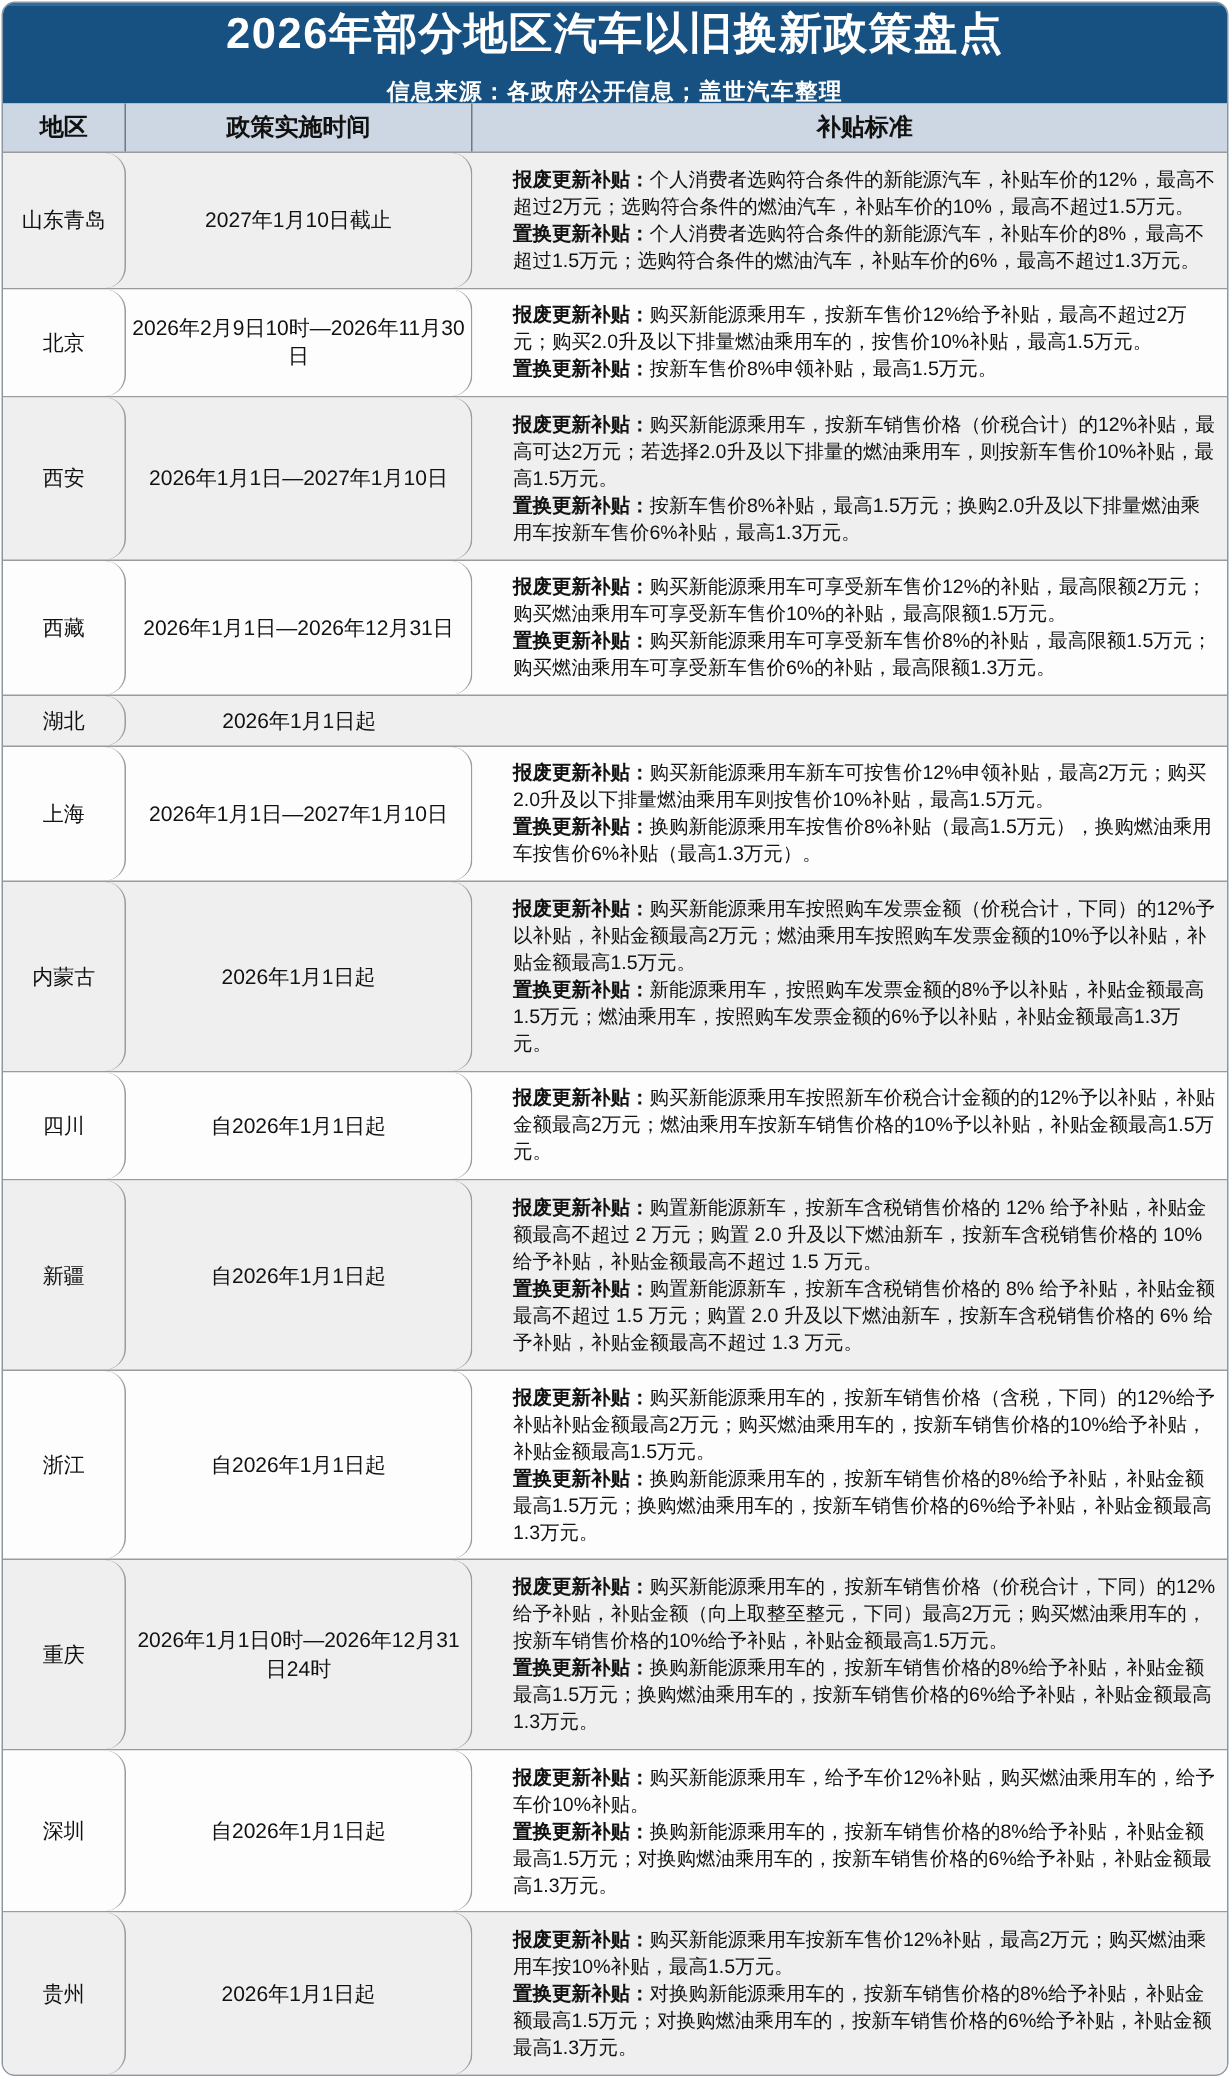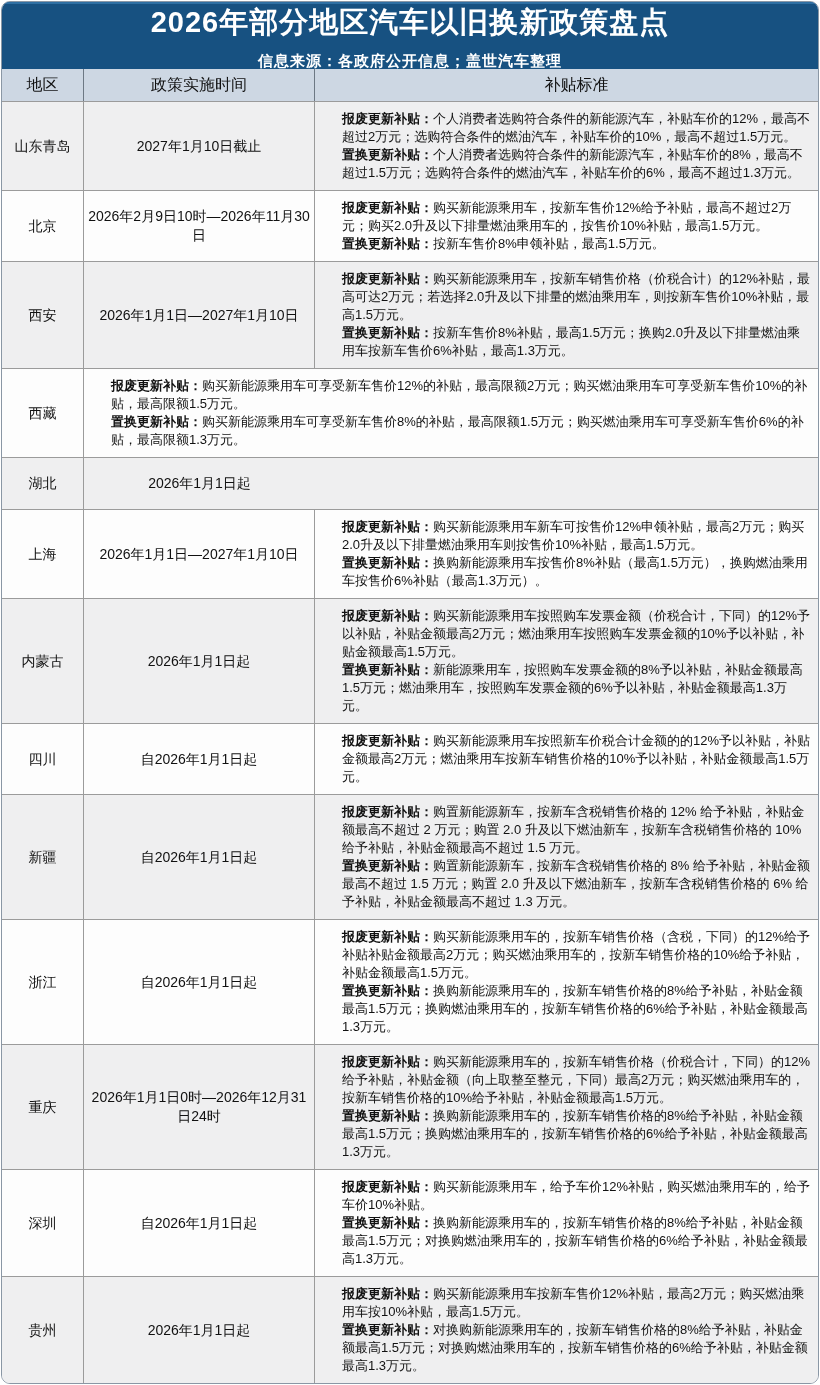--- a/index.html
+++ b/index.html
@@ -30,42 +30,42 @@
     border-top:2px solid #2e6fa3;
     display:flex;flex-direction:column;align-items:center;justify-content:center;
     gap:9px;color:var(--titlebar-text);
   }
   .titlebar h1{font-size:29px;font-weight:bold;letter-spacing:1px;}
   .titlebar .src{font-size:15px;font-weight:bold;letter-spacing:1px;}
   .thead{
     flex:0 0 auto;height:33px;display:flex;
     background:var(--header-bg);
     border-bottom:1px solid var(--grid);
-    font-weight:normal;font-size:16px;
+    font-weight:bold;font-size:16px;
   }
   .thead .hcell{
     display:flex;align-items:center;justify-content:center;
     border-right:1px solid #6d7884;
   }
   .thead .hcell:last-child{border-right:none;}
   .col-region{width:82px;flex:0 0 auto;}
   .col-period{width:231px;flex:0 0 auto;}
   .col-subsidy{flex:1 1 auto;min-width:0;margin-left:20px;}
   .tbody{flex:1 1 auto;display:flex;flex-direction:column;overflow:hidden;}
   .row{
     flex:1 1 auto;display:flex;background:var(--row-bg);
     border-bottom:1px solid var(--grid);
   }
   .row:last-child{border-bottom:none;}
   .row.alt{background:var(--row-alt-bg);}
   .cell{border-right:1px solid var(--grid);}
   .cell:last-child{border-right:none;}
   .cell.center{
     display:flex;align-items:center;justify-content:center;
-    text-align:center;font-size:14px;line-height:1.35;padding:12px 3px;
+    text-align:center;font-size:14px;line-height:1.35;padding:2px 3px;border-radius:14px;
   }
   .cell.subsidy{
     display:flex;flex-direction:column;justify-content:center;
     font-size:13px;line-height:18px;padding:4px 6px 4px 7px;
     text-align:left;
   }
   .cell.subsidy .lbl{font-weight:bold;}
 </style>
 </head>
 <body>
@@ -103,20 +103,21 @@
     <div class="cell center col-region">西安</div>
     <div class="cell center col-period">2026年1月1日—2027年1月10日</div>
     <div class="cell subsidy col-subsidy">
       <p><b class="lbl">报废更新补贴：</b><span>购买新能源乘用车，按新车销售价格（价税合计）的12%补贴，最高可达2万元；若选择2.0升及以下排量的燃油乘用车，则按新车售价10%补贴，最高1.5万元。</span></p>
       <p><b class="lbl">置换更新补贴：</b><span>按新车售价8%补贴，最高1.5万元；换购2.0升及以下排量燃油乘用车按新车售价6%补贴，最高1.3万元。</span></p>
     </div>
   </div>
 
   <div class="row">
     <div class="cell center col-region">西藏</div>
+    <div class="cell center col-period">2026年1月1日—2026年12月31日</div>
     <div class="cell subsidy col-subsidy">
       <p><b class="lbl">报废更新补贴：</b><span>购买新能源乘用车可享受新车售价12%的补贴，最高限额2万元；购买燃油乘用车可享受新车售价10%的补贴，最高限额1.5万元。</span></p>
       <p><b class="lbl">置换更新补贴：</b><span>购买新能源乘用车可享受新车售价8%的补贴，最高限额1.5万元；购买燃油乘用车可享受新车售价6%的补贴，最高限额1.3万元。</span></p>
     </div>
   </div>
 
   <div class="row alt">
     <div class="cell center col-region">湖北</div>
     <div class="cell center col-period">2026年1月1日起</div>
   </div>

